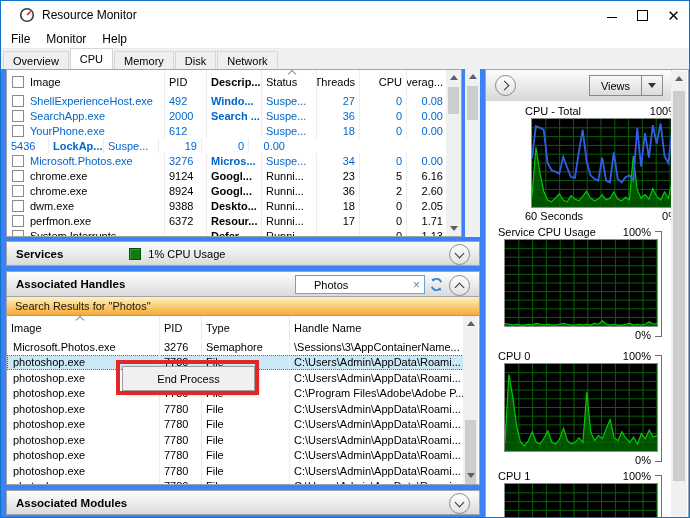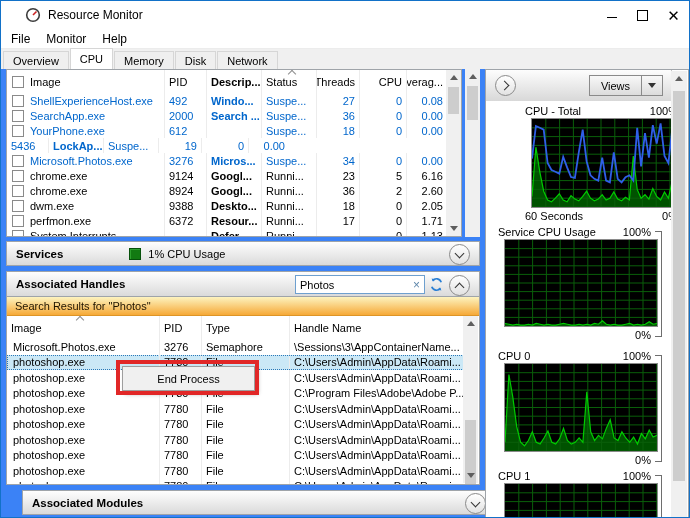--- a/index.html
+++ b/index.html
@@ -1,19 +1,19 @@
 <!DOCTYPE html>
 <html><head>
 <meta charset="utf-8">
 <style>
   html,body{margin:0;padding:0;background:#fff;}
   .window{position:relative;width:690px;height:518px;box-sizing:border-box;border:1px solid #1271c8;
     background:#fff;font-family:"Liberation Sans",sans-serif;font-size:12px;color:#000;overflow:hidden;}
   
-  .titlebar{position:absolute;left:0;top:0;right:0;height:28px;background:#fff;display:flex;align-items:center;padding-left:24px;}
+  .titlebar{position:absolute;left:0;top:0;right:0;height:28px;background:#fff;display:flex;align-items:center;padding-left:18px;}
   .title-text{margin-left:7px;font-size:12px;}
   .win-controls{position:absolute;right:0;top:0;height:28px;display:flex;}
   .win-btn{width:31px;height:28px;display:flex;align-items:center;justify-content:center;}
   .glyph-min{width:10px;border-top:1px solid #000;margin-top:4px;}
   .glyph-max{width:9px;height:9px;border:1px solid #000;}
   .glyph-close{font-size:15px;line-height:15px;}
   
   .menubar{position:absolute;left:0;top:28px;right:0;height:19px;display:flex;align-items:center;padding-left:2px;background:#fff;}
   .menu-item{padding:0 8px;font-size:12px;}
   
@@ -46,21 +46,21 @@
   .svc-square{width:10px;height:10px;background:#127a12;border:1px solid #06500a;margin-left:66px;box-shadow:inset 1px 1px 0 #2da02d;}
   .svc-usage{margin-left:7px;font-size:11px;}
   .circle-btn{width:19px;height:19px;border-radius:50%;border:1px solid #8a8a8a;background:linear-gradient(#fff,#e2e2e2);display:flex;align-items:center;justify-content:center;position:absolute;}
   .chev{width:6px;height:6px;border-right:1.6px solid #333;border-bottom:1.6px solid #333;}
   .chev.down{transform:rotate(45deg);margin-top:-3px;}
   .chev.up{transform:rotate(-135deg);margin-top:3px;}
   .chev.right{transform:rotate(-45deg);margin-left:-3px;}
   
   .handles-bar{position:absolute;left:0;top:202px;width:474px;height:26px;background:linear-gradient(#fefefe,#dadada);border:1px solid #9fa4a9;box-sizing:border-box;display:flex;align-items:center;padding:0 9px;}
   .search-box{position:absolute;left:288px;top:3px;width:130px;height:19px;border:1px solid #6ea0cf;background:#fff;display:flex;align-items:center;box-sizing:border-box;}
-  .search-input{border:none;outline:none;flex:1;min-width:0;font-family:"Liberation Sans",sans-serif;font-size:11px;padding:0 4px;background:transparent;}
+  .search-input{border:none;outline:none;flex:1;min-width:0;font-family:"Liberation Sans",sans-serif;font-size:11px;padding:0 18px;background:transparent;}
   .search-clear{color:#5f87ab;font-size:12px;padding:0 4px;line-height:1;}
   .refresh-btn{position:absolute;left:421px;top:4px;width:17px;height:17px;}
   .handles-body{position:absolute;left:0;top:228px;width:474px;height:188px;background:#fff;border:1px solid #9fa4a9;border-top:none;box-sizing:border-box;overflow:hidden;}
   .results-banner{height:18px;background:linear-gradient(#fdf3bf,#f6a937);border-bottom:1px solid #dd9426;display:flex;align-items:center;padding-left:8px;font-size:11px;color:#201500;}
   .h-header{display:flex;height:23px;align-items:center;font-size:11px;position:relative;}
   .hc-img{width:153px;position:relative;}.hc-pid{width:42px;}.hc-type{width:88px;}.hc-handle{flex:1;border-right:none;}
   .h-row{display:flex;height:15.5px;align-items:center;font-size:11px;position:relative;}
   .h-row.selected{background:#cbe8f6;outline:1px dotted #2a78b8;outline-offset:-1px;}
   
   .ctx-menu{position:absolute;left:121px;top:365px;width:131px;height:23px;background:#f0f0f0;border:1px solid #9e9e9e;
@@ -377,21 +377,21 @@
           <div class="sb-btn">
               <div class="tri-up"></div>
             </div>
           <div class="sb-thumb" style="top:104px;height:64px;"></div>
           <div class="sb-btn" style="position:absolute;bottom:0;left:0;right:0;">
               <div class="tri-down"></div>
             </div>
         </div>
       </div>
 
-      <div class="section-bar" style="top:421px;margin-left:16px;">
+      <div class="section-bar" style="top:421px;">
         <span class="section-title">Associated Modules</span>
         <span class="circle-btn" style="right:9px;top:2px;">
             <span class="chev down"></span>
           </span>
       </div>
     </div>
 
     <div class="right-pane">
       <div class="rp-toolbar">
         <span class="circle-btn" style="left:9px;top:5px;position:absolute;">

